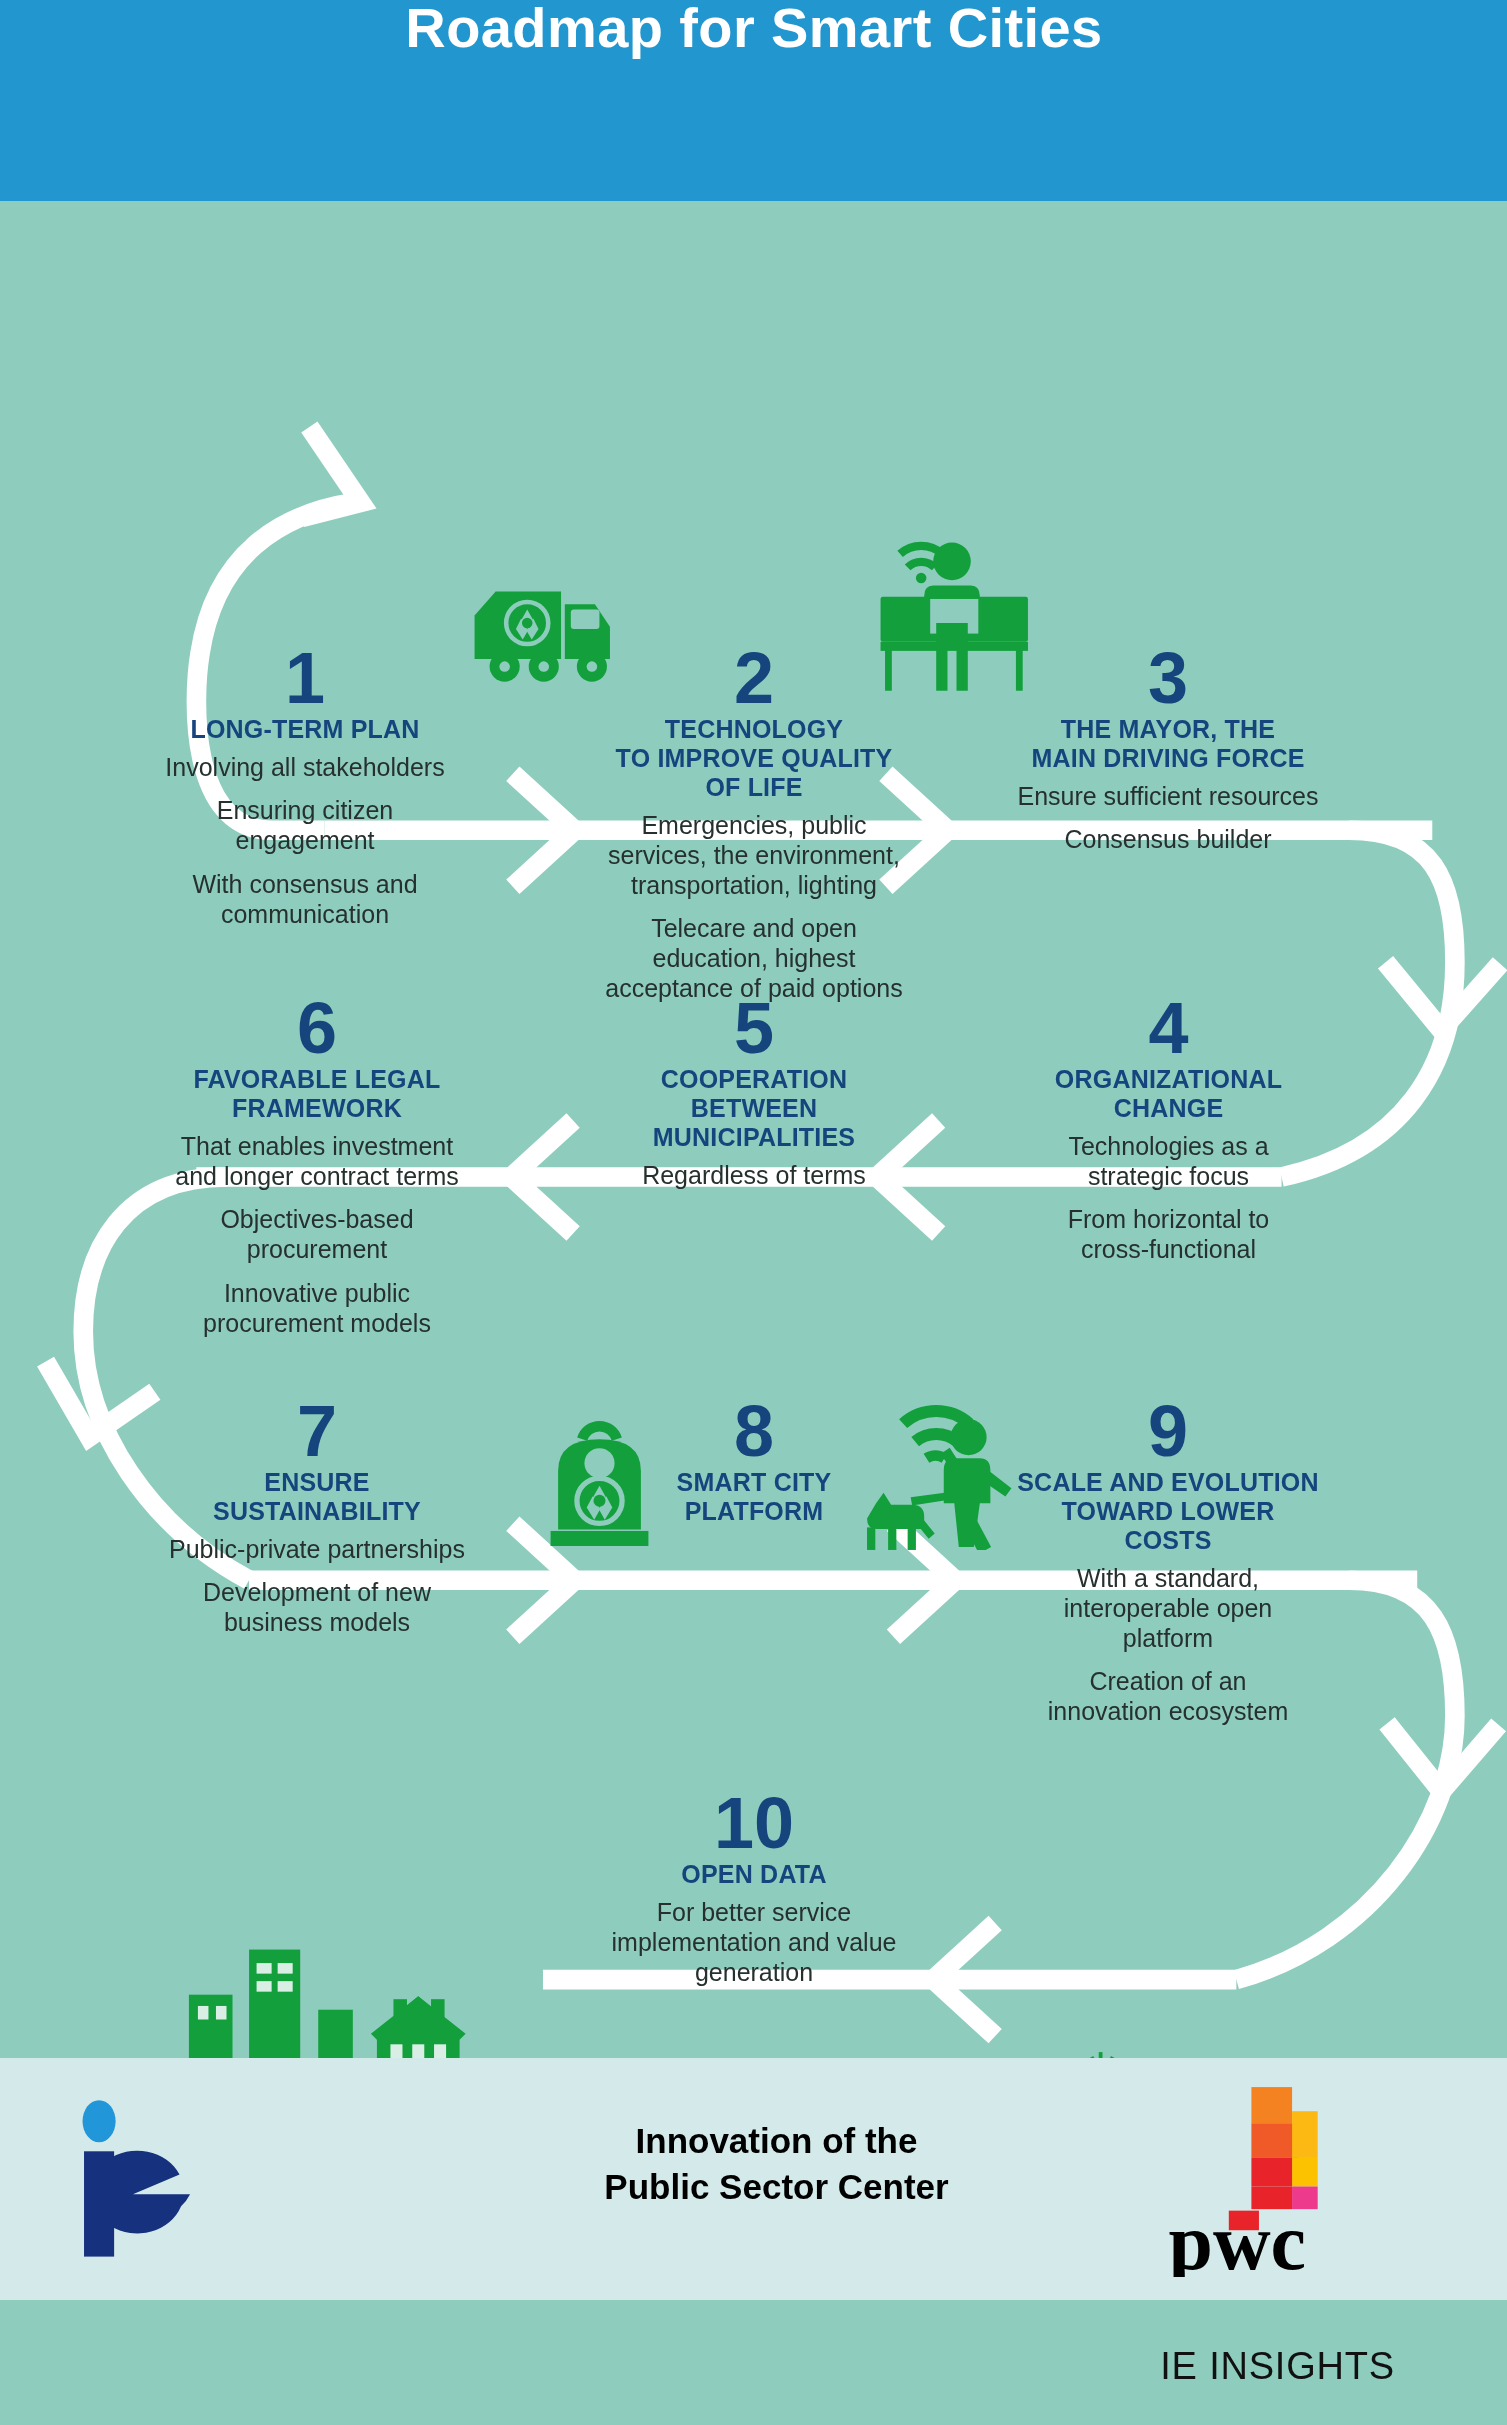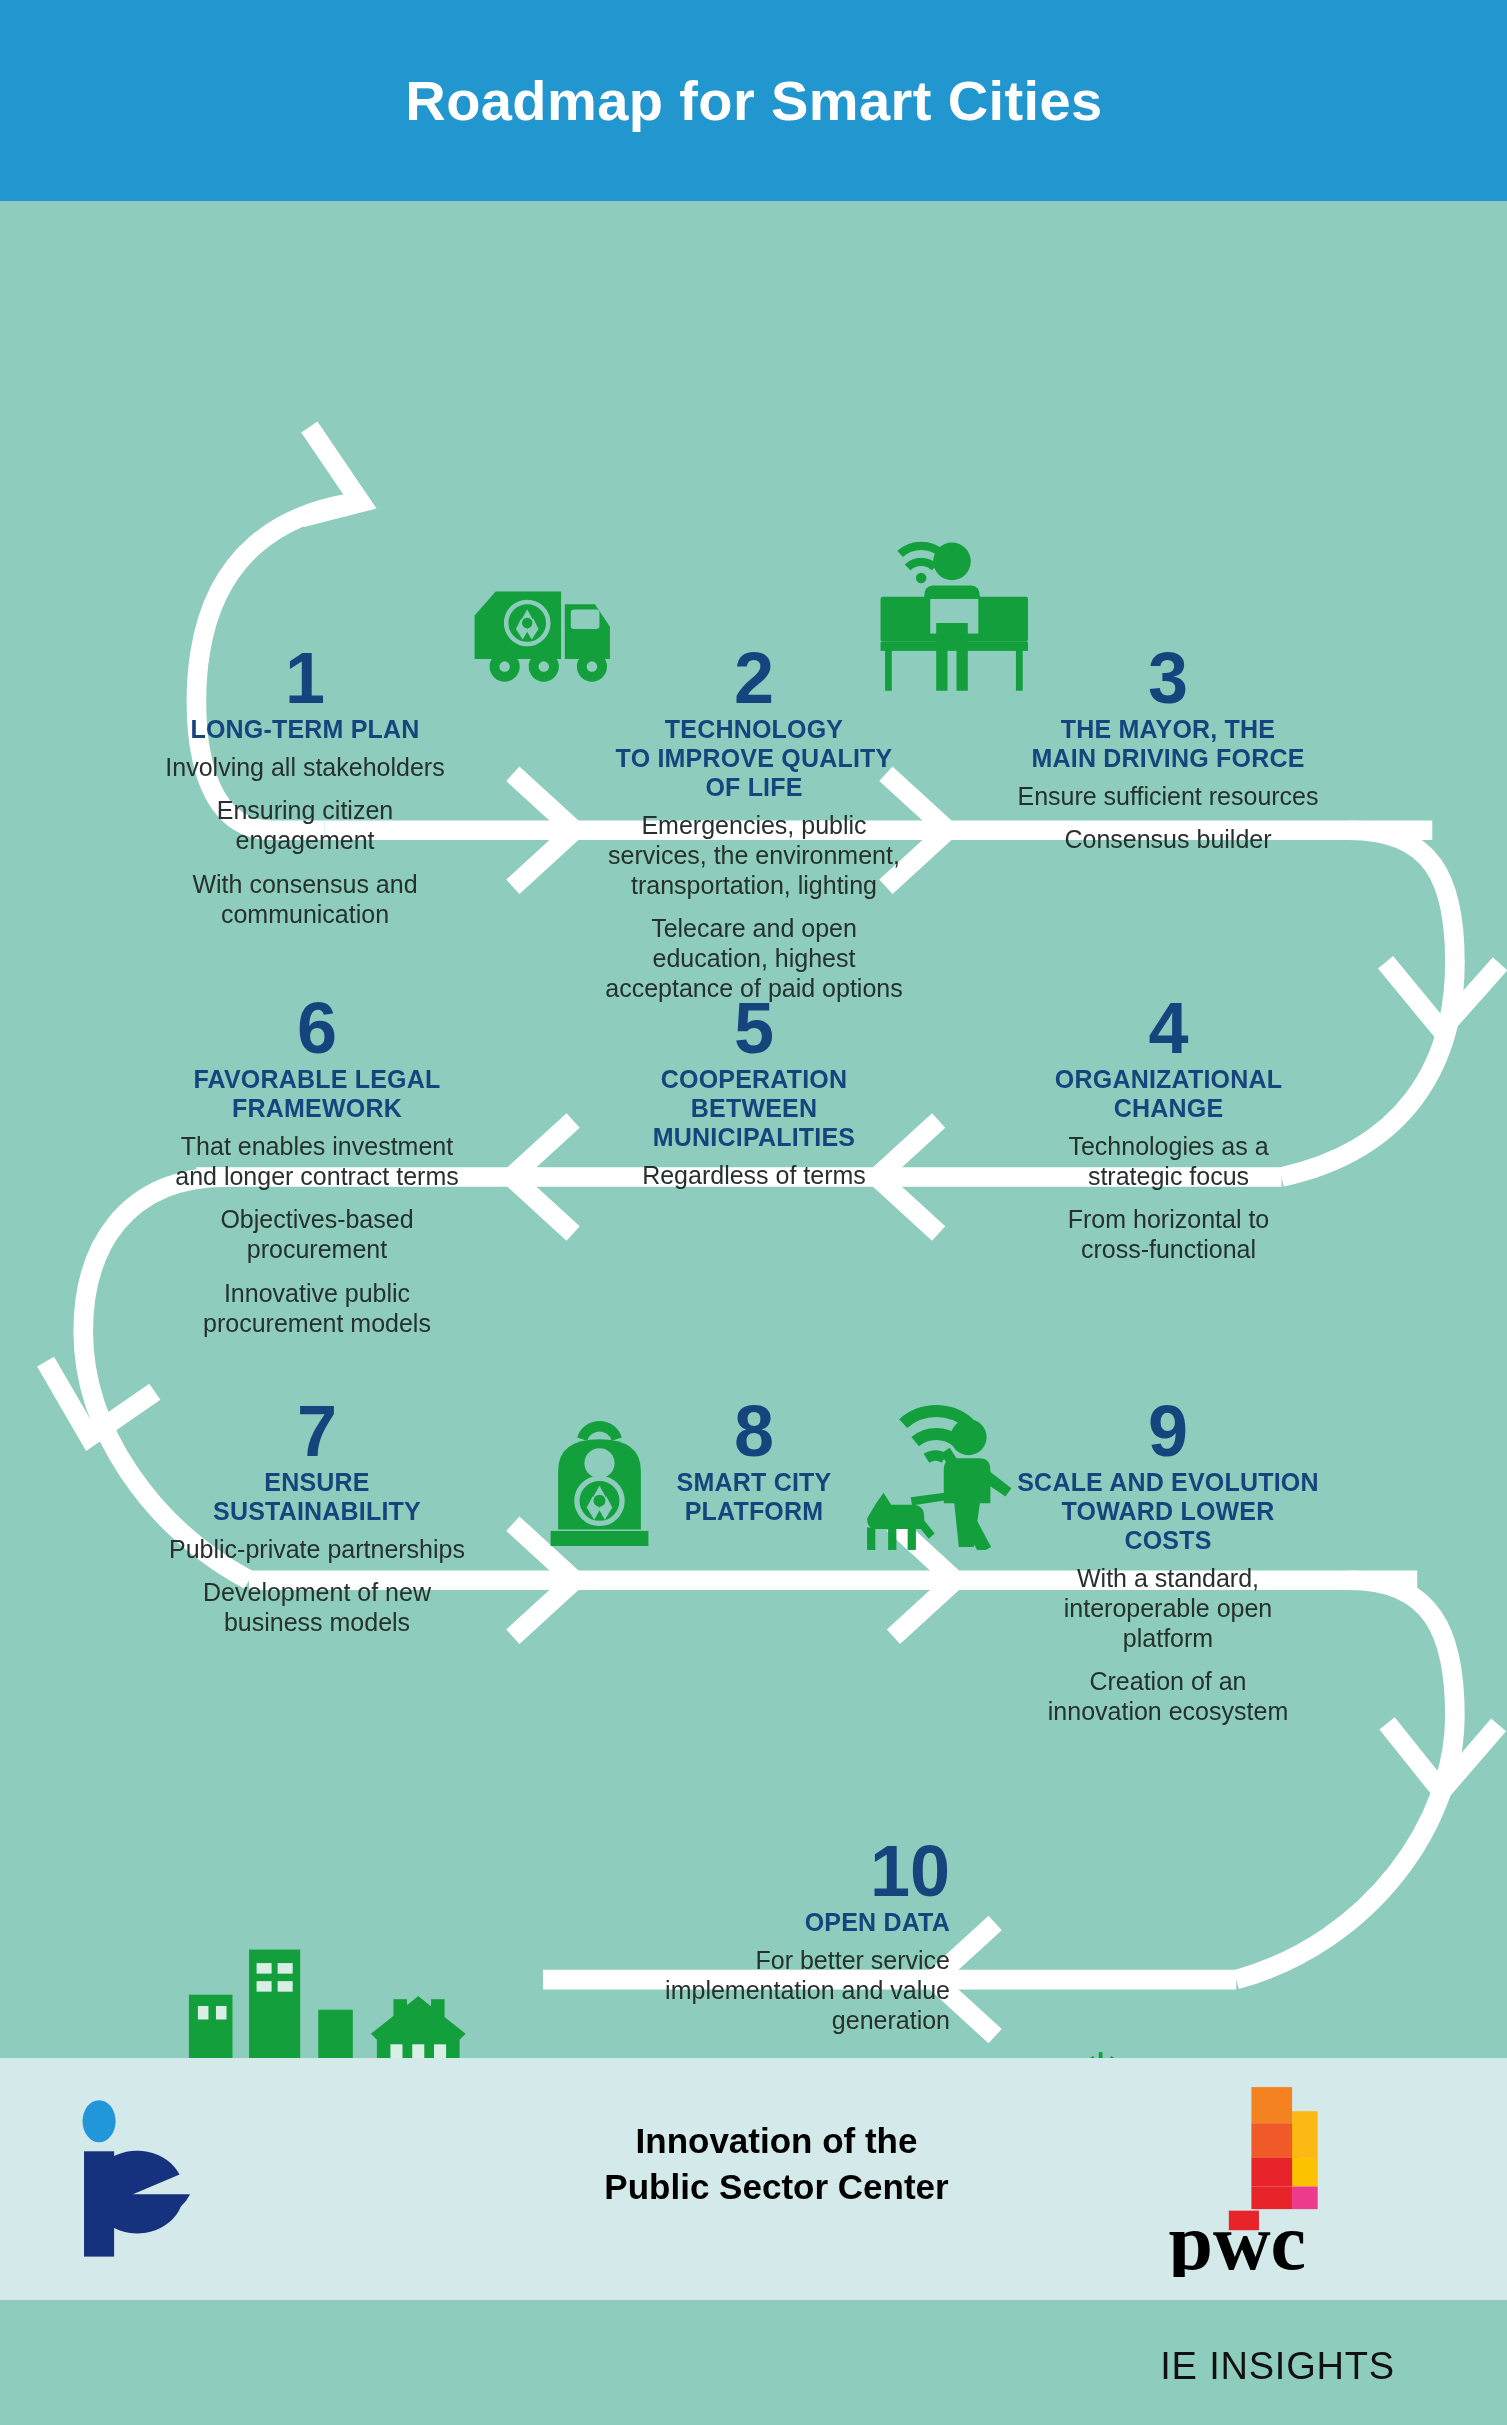--- a/index.html
+++ b/index.html
@@ -10,21 +10,21 @@
     font-family:"Liberation Sans","DejaVu Sans",sans-serif;
     overflow:hidden;
     position:relative;
   }
   #page{position:relative;width:1508px;height:2426px;overflow:hidden;}
 
   
   .header{
     position:absolute;left:0;top:0;width:1508px;height:201px;
     background:#2196cf;
-    display:flex;align-items:center;justify-content:center;
+    display:flex;justify-content:center;
   }
   .header-title{
     color:#ffffff;font-size:56px;font-weight:bold;letter-spacing:0.4px;
     text-align:center;line-height:1;
   }
 
   
   .canvas{
     position:absolute;left:0;top:201px;width:1508px;height:1857px;
     background:#8ecdbd;
@@ -307,21 +307,21 @@
 
     <div class="step" style="left:972px;top:1198px;width:392px;">
       <div class="step-num">9</div>
       <div class="step-title">SCALE AND EVOLUTION<br>TOWARD LOWER<br>COSTS</div>
       <div class="step-lines">
         <div>With a standard,<br>interoperable open<br>platform</div>
         <div>Creation of an<br>innovation ecosystem</div>
       </div>
     </div>
 
-    <div class="step" style="left:558px;top:1638px;width:392px;text-align:right;">
+    <div class="step" style="left:558px;top:1590px;width:392px;">
       <div class="step-num">10</div>
       <div class="step-title">OPEN DATA</div>
       <div class="step-lines">
         <div>For better service<br>implementation and value<br>generation</div>
       </div>
     </div>
 
   </div>
 
   <div class="footer">

